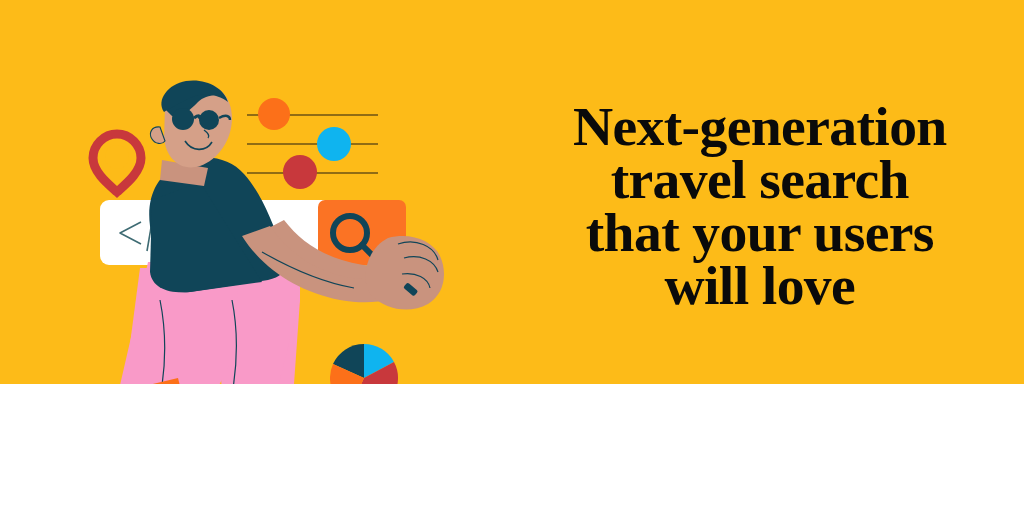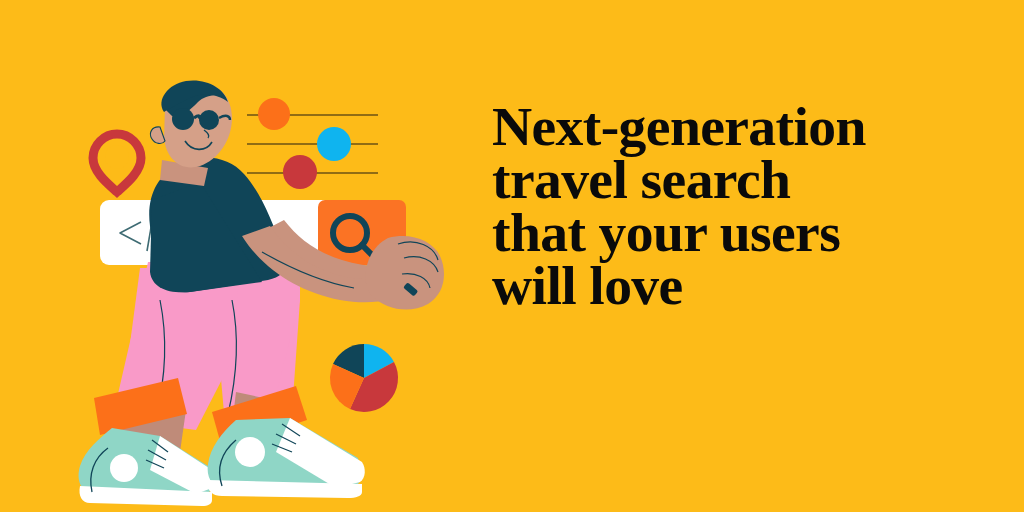--- a/index.html
+++ b/index.html
@@ -3,23 +3,24 @@
 <meta charset="utf-8">
 <style>
   * { box-sizing: border-box; margin: 0; padding: 0; }
   html, body {
     width: 1024px; height: 512px;
     overflow: hidden;
     font-family: "Liberation Sans", sans-serif;
   }
   #banner {
     position: relative;
-    width: 1024px; height: 512px;
+    width: 1024px; height: 384px;
     background: #FDBB18;
     overflow: hidden;
+    text-align: center;
   }
   #illustration {
     position: absolute;
     left: 0; top: 0;
     width: 480px; height: 512px;
   }
   #headline {
     position: absolute;
     left: 492px;
     top: 101px;

